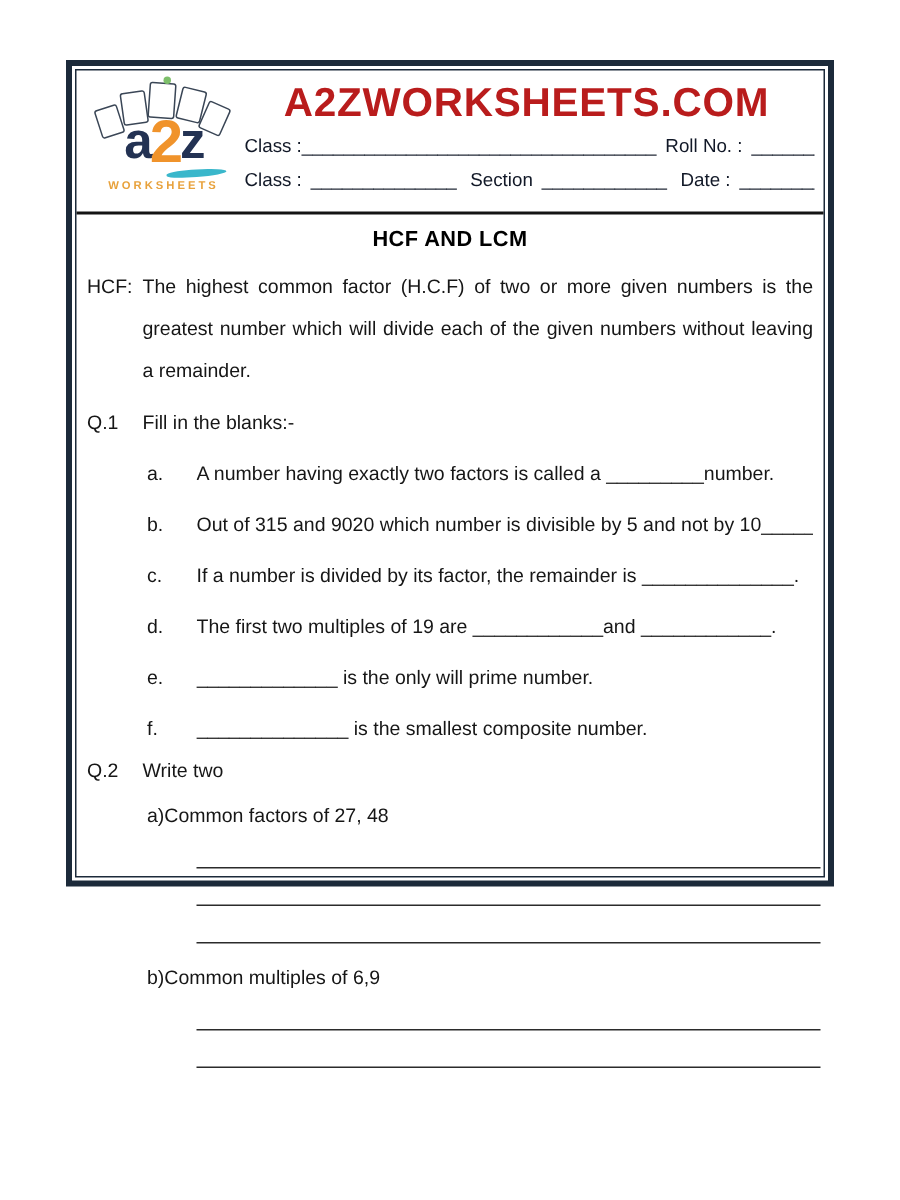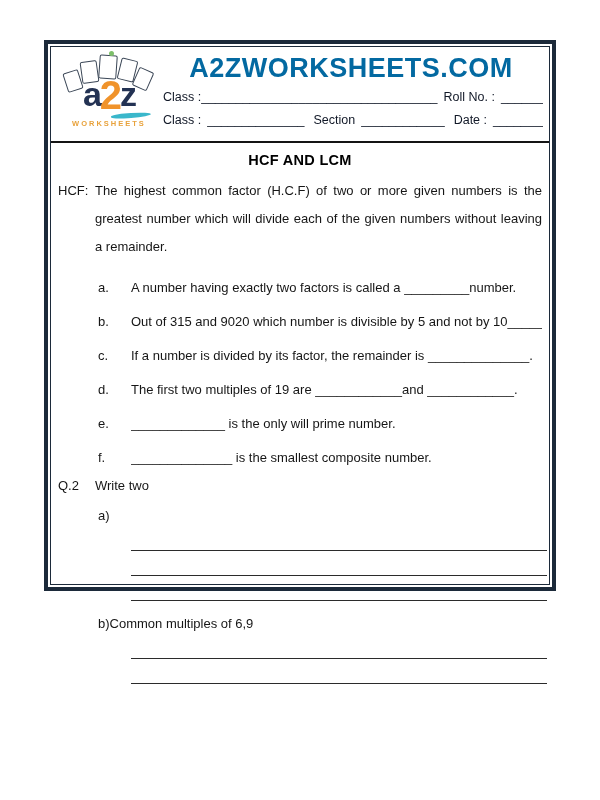--- a/index.html
+++ b/index.html
@@ -85,21 +85,21 @@
     color: #e8a23c;
     white-space: nowrap;
   }
   .header-right { flex: 1; padding-top: 2px; min-width: 0; }
   .site-title {
     text-align: center;
     font-size: 27px;
     line-height: 30px;
     font-weight: bold;
     letter-spacing: 0.5px;
-    color: #0369a1;
+    color: #b91c1c;
     white-space: nowrap;
   }
   .field-row {
     font-size: 12.5px;
     color: #111827;
     white-space: nowrap;
     padding-left: 4px;
     overflow: hidden;
   }
   .field-row.row1 { margin-top: 7px; }
@@ -197,20 +197,24 @@
     <div class="header-divider"></div>
 
     <div class="content">
       <div class="ws-title">HCF AND LCM</div>
 
       <div class="def-row">
         <span class="def-label">HCF:</span>
         <span class="def-text">The highest common factor (H.C.F) of two or more given numbers is the greatest number which will divide each of the given numbers without leaving a remainder.</span>
       </div>
 
+      <div class="q-header">
+        <span class="q-num">Q.1</span>
+        <span class="q-prompt">Fill in the blanks:-</span>
+      </div>
 
       <div class="q-item">
         <span class="item-letter">a.</span>
         <span class="item-text">A number having exactly two factors is called a _________number.</span>
       </div>
       <div class="q-item">
         <span class="item-letter">b.</span>
         <span class="item-text">Out of 315 and 9020 which number is divisible by 5 and not by 10_________</span>
       </div>
       <div class="q-item">
@@ -230,20 +234,21 @@
         <span class="item-text">______________ is the smallest composite number.</span>
       </div>
 
       <div class="q-header">
         <span class="q-num">Q.2</span>
         <span class="q-prompt">Write two</span>
       </div>
 
       <div class="q2-item-label">
         <span class="item-letter">a)</span>
+        <span class="item-text">Common factors of 27, 48</span>
       </div>
       <div class="answer-block">
         <div class="answer-line"></div>
         <div class="answer-line"></div>
         <div class="answer-line"></div>
       </div>
 
       <div class="q2-item-label">
         <span class="item-letter">b)</span>
         <span class="item-text">Common multiples of 6,9</span>

